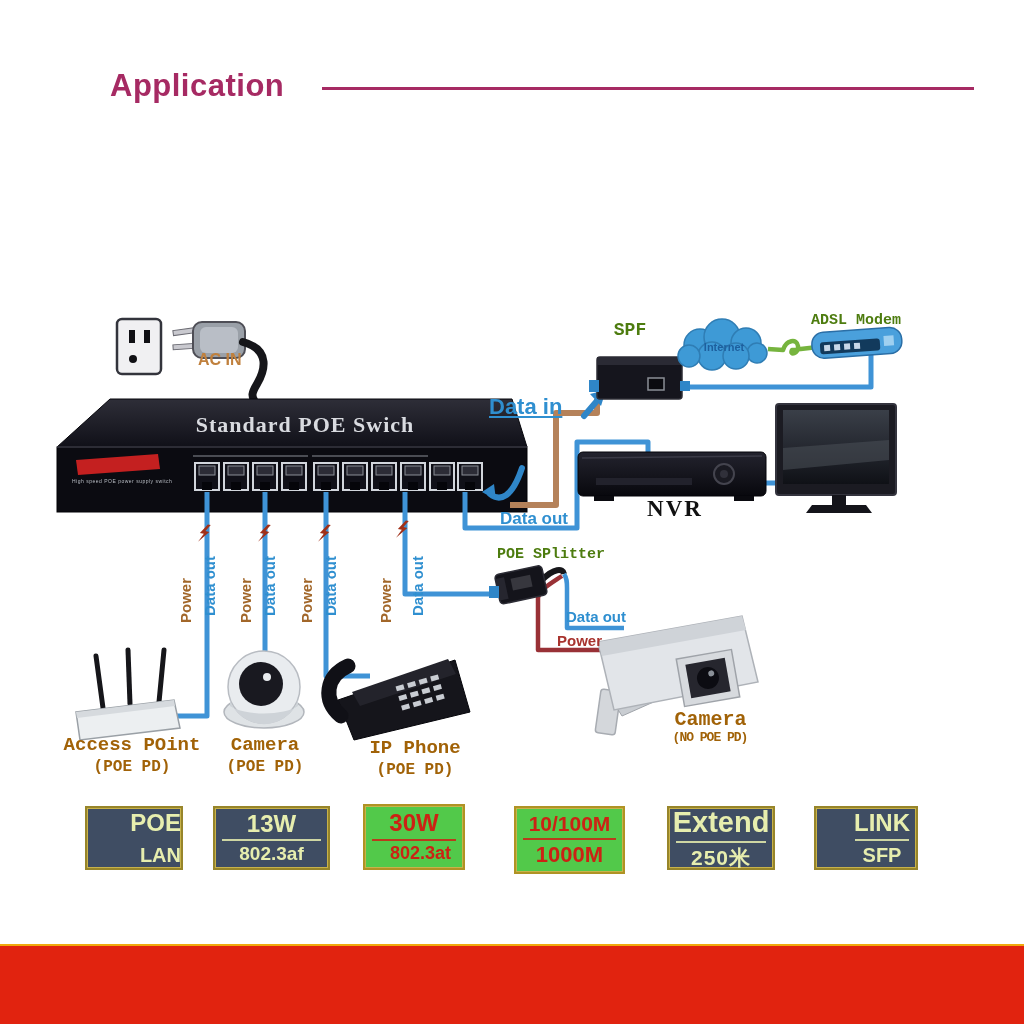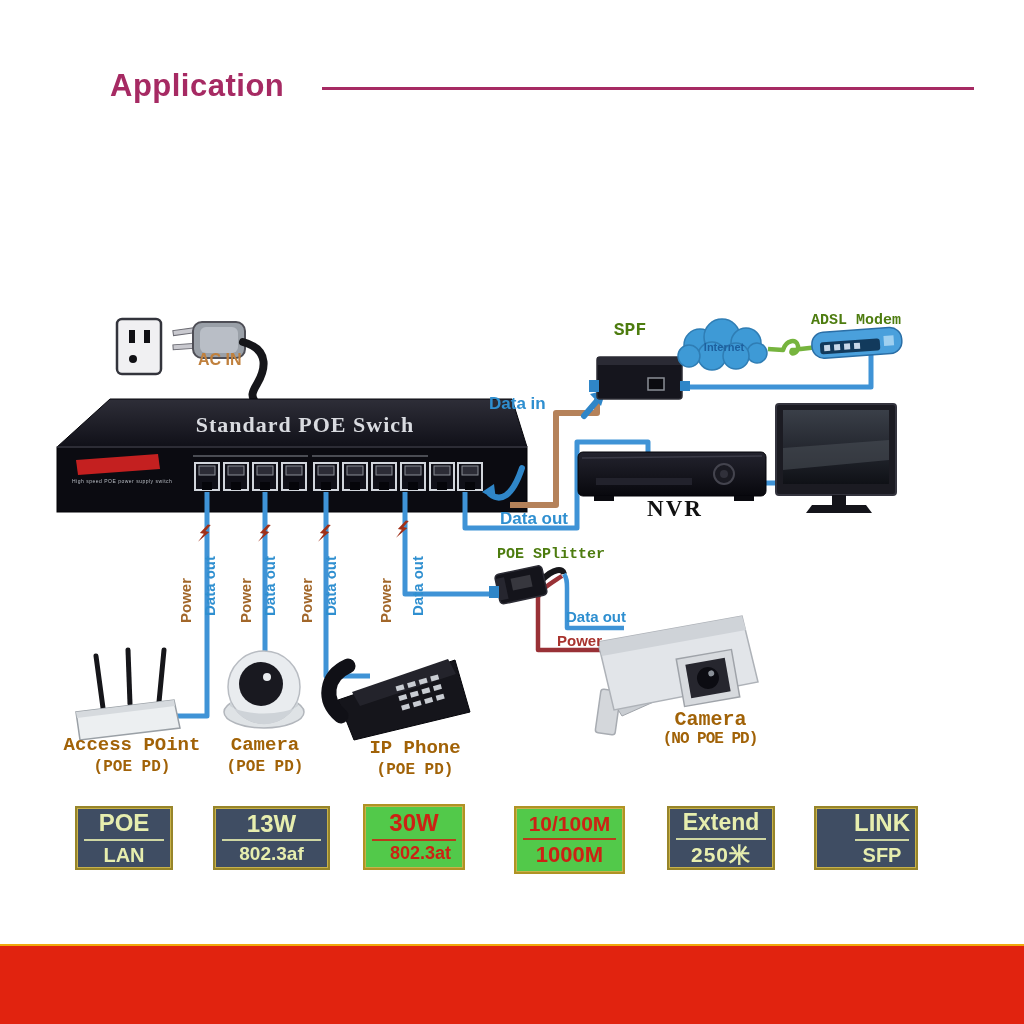--- a/index.html
+++ b/index.html
@@ -238,21 +238,21 @@
         <circle cx="712" cy="674" r="3" fill="#8a9098"></circle>
       </g>
     </g>
   </svg>
 
   <div class="abs aclbl" style="left:166px;top:351px;margin-left:32px;">AC IN</div>
 
   <div class="abs switch-name" style="left:155px;top:412px;width:300px;">Standard POE Swich</div>
   <div class="abs switch-sub" style="left:72px;top:478px;width:115px;">High speed POE power supply switch</div>
 
-  <div class="abs blbl" style="left:489px;top:394px;font-size:17px;">Data in</div>
+  <div class="abs blbl" style="left:489px;top:394px;font-size:22px;text-decoration:underline;">Data in</div>
   <div class="abs blbl" style="left:500px;top:509px;font-size:17px;">Data out</div>
 
   <div class="abs blklbl ctr" style="left:605px;top:320px;width:50px;font-size:18px;">SPF</div>
   <div class="abs internet-lbl ctr" style="left:694px;top:341px;width:60px;">Internet</div>
   <div class="abs blklbl ctr" style="left:800px;top:312px;width:112px;font-size:15px;">ADSL Modem</div>
 
   <div class="abs nvr-lbl" style="left:630px;top:496px;width:90px;">NVR</div>
 
   <div class="abs blklbl ctr" style="left:495px;top:546px;width:112px;font-size:15px;">POE SPlitter</div>
   <div class="abs blbl" style="left:566px;top:608px;font-size:15px;">Data out</div>
@@ -270,44 +270,44 @@
   <div class="abs mono ctr" style="left:38px;top:734px;width:188px;font-size:19px;">Access POint</div>
   <div class="abs mono ctr" style="left:38px;top:758px;width:188px;font-size:16px;">(POE PD)</div>
 
   <div class="abs mono ctr" style="left:210px;top:734px;width:110px;font-size:19px;">Camera</div>
   <div class="abs mono ctr" style="left:210px;top:758px;width:110px;font-size:16px;">(POE PD)</div>
 
   <div class="abs mono ctr" style="left:355px;top:737px;width:120px;font-size:19px;">IP Phone</div>
   <div class="abs mono ctr" style="left:355px;top:761px;width:120px;font-size:16px;">(POE PD)</div>
 
   <div class="abs mono ctr" style="left:648px;top:708px;width:125px;font-size:20px;">Camera</div>
-  <div class="abs mono ctr" style="left:645px;top:730px;width:130px;font-size:16px;letter-spacing:-1px;">(NO POE PD)</div>
-
-  <div class="badge dark" style="left:75px;top:806px;width:98px;height:64px;">
+  <div class="abs mono ctr" style="left:645px;top:730px;width:130px;font-size:13px;letter-spacing:-1px;">(NO POE PD)</div>
+
+  <div class="badge dark" style="left:85px;top:806px;width:98px;height:64px;align-items:flex-end;">
     <div class="t">POE</div>
     <div class="dv"></div>
     <div class="b">LAN</div>
   </div>
   <div class="badge dark" style="left:213px;top:806px;width:117px;height:64px;">
     <div class="t">13W</div>
     <div class="dv"></div>
     <div class="b" style="font-size:19px;">802.3af</div>
   </div>
   <div class="badge green" style="left:363px;top:804px;width:102px;height:66px;">
     <div class="t">30W</div>
     <div class="dv"></div>
     <div class="b" style="font-size:18px;margin-left:13px;">802.3at</div>
   </div>
   <div class="badge green" style="left:514px;top:806px;width:111px;height:68px;">
     <div class="t" style="font-size:21px;">10/100M</div>
     <div class="dv"></div>
     <div class="b" style="font-size:22px;">1000M</div>
   </div>
   <div class="badge dark" style="left:667px;top:806px;width:108px;height:64px;">
-    <div class="t" style="font-size:23px;">Extend</div>
+    <div class="t" style="font-size:29px;">Extend</div>
     <div class="dv"></div>
     <div class="b" style="font-size:21px;letter-spacing:1px;">250米</div>
   </div>
   <div class="badge dark" style="left:814px;top:806px;width:104px;height:64px;padding-left:32px;">
     <div class="t">LINK</div>
     <div class="dv"></div>
     <div class="b">SFP</div>
   </div>
 
   <div class="footer"></div>

